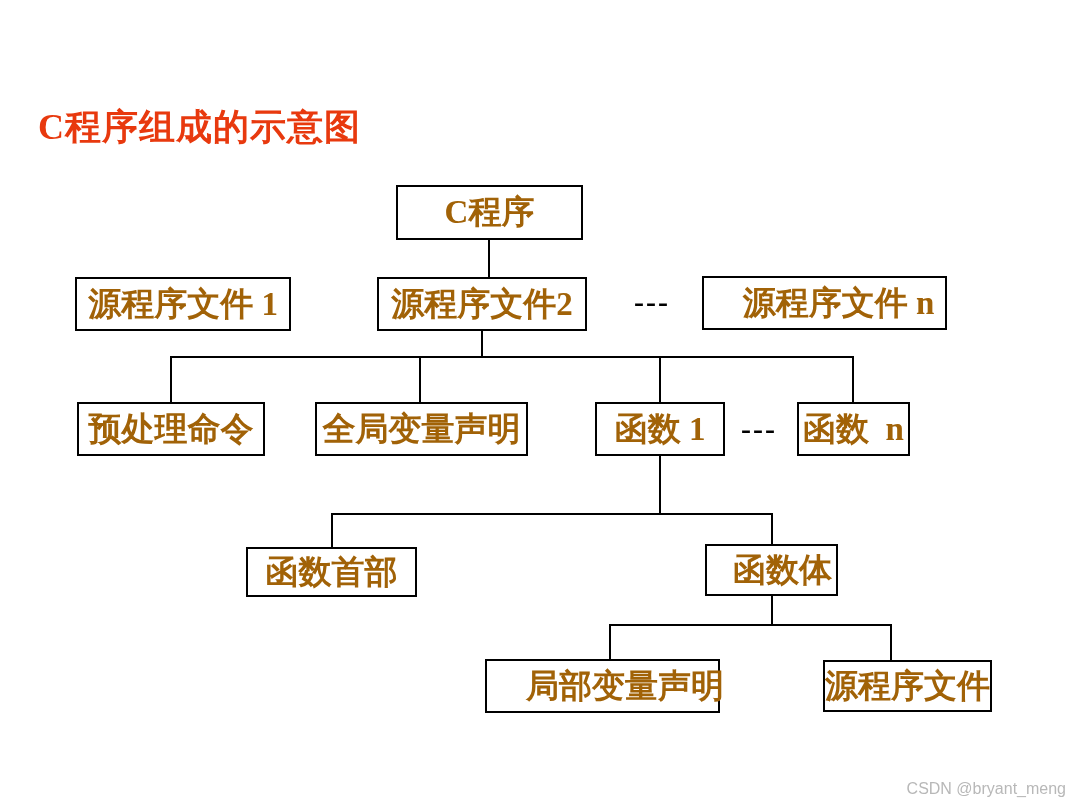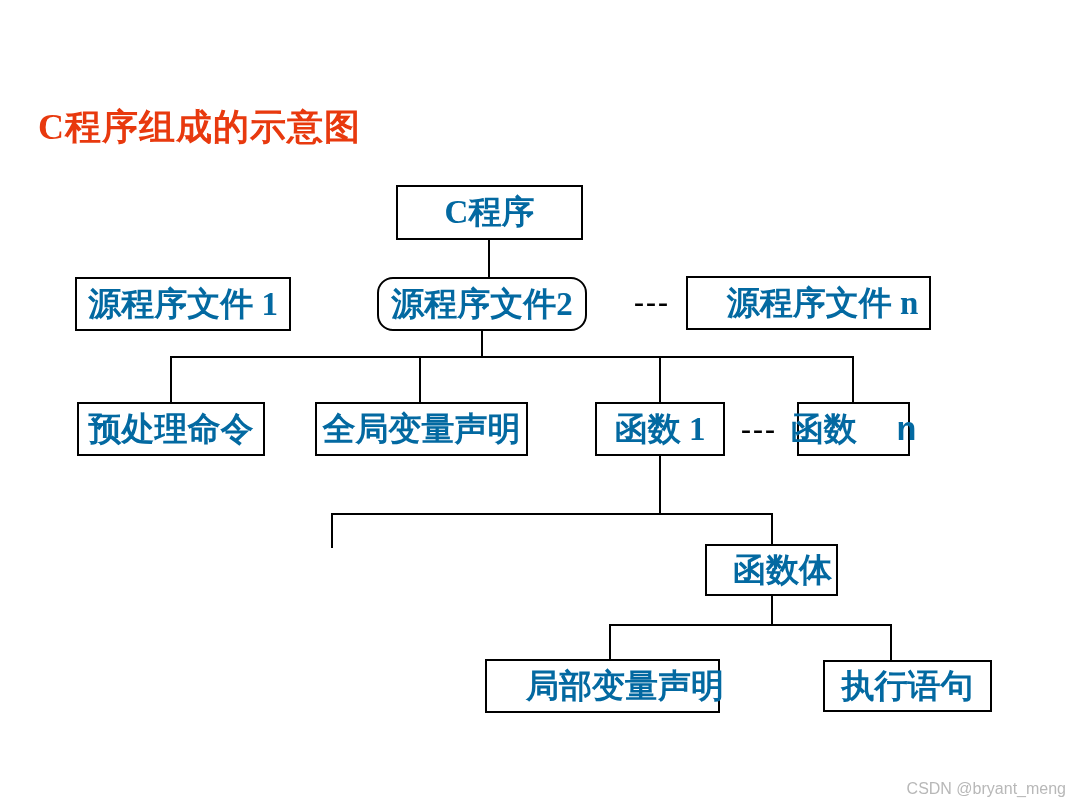--- a/index.html
+++ b/index.html
@@ -30,21 +30,21 @@
   .node{
     position:absolute;
     box-sizing:border-box;
     border:2px solid var(--line-color);
     background:var(--bg);
     display:flex;
     align-items:center;
     justify-content:center;
     font-size:33px;
     font-weight:700;
-    color:#0369a1;
+    color:#a16207;
     white-space:pre;
     z-index:2;
   }
   .ellipsis{
     position:absolute;
     display:flex;
     align-items:center;
     justify-content:center;
     font-size:30px;
     font-weight:700;
@@ -69,34 +69,35 @@
 </head>
 <body>
 
 <div class="page">
 
   <div class="heading">C程序组成的示意图</div>
 
   <div class="node" style="left:396px;top:185px;width:187px;height:55px;">C程序</div>
 
   <div class="node" style="left:75px;top:277px;width:216px;height:54px;">源程序文件 1</div>
-  <div class="node" style="left:377px;top:277px;width:210px;height:54px;border-radius:16px;">源程序文件2</div>
+  <div class="node" style="left:377px;top:277px;width:210px;height:54px;">源程序文件2</div>
   <div class="ellipsis" style="left:617px;top:277px;width:70px;height:50px;">---</div>
-  <div class="node" style="left:686px;top:276px;width:245px;height:54px;padding-left:28px;">源程序文件 n</div>
+  <div class="node" style="left:702px;top:276px;width:245px;height:54px;padding-left:28px;">源程序文件 n</div>
 
   <div class="node" style="left:77px;top:402px;width:188px;height:54px;">预处理命令</div>
   <div class="node" style="left:315px;top:402px;width:213px;height:54px;">全局变量声明</div>
   <div class="node" style="left:595px;top:402px;width:130px;height:54px;">函数 1</div>
   <div class="ellipsis" style="left:727px;top:404px;width:64px;height:50px;">---</div>
-  <div class="node" style="left:797px;top:402px;width:113px;height:54px;font-family:Liberation Mono, monospace;">函数  n</div>
+  <div class="node" style="left:797px;top:402px;width:113px;height:54px;">函数  n</div>
 
+  <div class="node" style="left:246px;top:547px;width:171px;height:50px;">函数首部</div>
   <div class="node" style="left:705px;top:544px;width:133px;height:52px;padding-left:22px;">函数体</div>
 
   <div class="node" style="left:485px;top:659px;width:235px;height:54px;padding-left:45px;">局部变量声明</div>
-  <div class="node" style="left:823px;top:660px;width:169px;height:52px;">执行语句</div>
+  <div class="node" style="left:823px;top:660px;width:169px;height:52px;">源程序文件</div>
 
   <div class="line" style="left:488px;top:240px;width:2px;height:38px;"></div>
 
   <div class="line" style="left:481px;top:331px;width:2px;height:27px;"></div>
   <div class="line" style="left:170px;top:356px;width:684px;height:2px;"></div>
   <div class="line" style="left:170px;top:356px;width:2px;height:46px;"></div>
   <div class="line" style="left:419px;top:356px;width:2px;height:46px;"></div>
   <div class="line" style="left:659px;top:356px;width:2px;height:46px;"></div>
   <div class="line" style="left:852px;top:356px;width:2px;height:46px;"></div>
 

